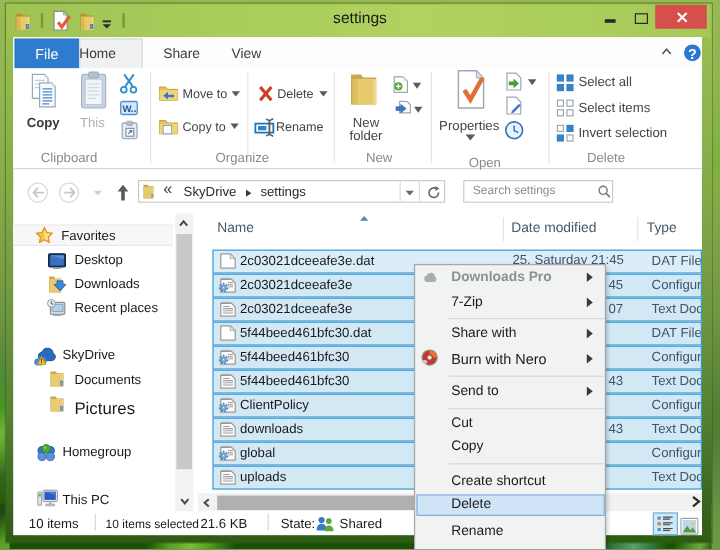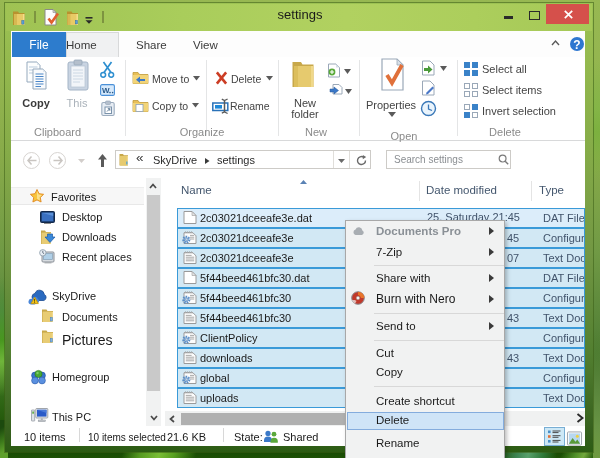--- a/index.html
+++ b/index.html
@@ -477,21 +477,21 @@
  <rect x="0.5" y="0.5" width="15" height="14" rx="1" fill="#fff" stroke="#9aa0a8"></rect>
  <rect x="2" y="2" width="12" height="11" fill="#b8d8f0"></rect>
  <path d="M2 13 L6 7 L9 11 L11 8.5 L14 13 Z" fill="#5a9a3a"></path>
  <circle cx="11" cy="5" r="1.6" fill="#f0d040"></circle>
 </svg>
 
 <div class="abs" style="left:345px;top:220px;width:160px;height:238px;background:#f1f2f2;border:1px solid #a8a8a8;border-bottom:none;box-shadow:2px 2px 4px rgba(0,0,0,.25)"></div>
 <svg class="abs" style="left:352px;top:226px" width="13" height="10" viewBox="0 0 13 10">
  <path d="M3.5 9 A2.8 2.8 0 0 1 3.5 3.6 A3.6 3.6 0 0 1 10.4 4.4 A2.5 2.5 0 0 1 10 9 Z" fill="#a8adb2"></path>
 </svg>
-<div class="txt" style="left:376px;top:225px;font-size:11.5px;font-weight:bold;color:#8a9096">Documents Pro</div>
+<div class="txt" style="left:376px;top:225px;font-size:11.5px;font-weight:bold;color:#8a9096">Downloads Pro</div>
 <div class="txt" style="left:376px;top:246px;font-size:11.5px;color:#1a1a1a">7-Zip</div>
 <div class="abs" style="left:374px;top:265px;width:130px;height:1px;background:#d8d8d8"></div>
 <div class="txt" style="left:376px;top:272px;font-size:11.5px;color:#1a1a1a">Share with</div>
 <svg class="abs" style="left:351px;top:291px" width="14" height="14" viewBox="0 0 14 14">
  <circle cx="7" cy="7" r="6.3" fill="#c0392b"></circle>
  <circle cx="7" cy="7" r="6.3" fill="none" stroke="#8a8f94" stroke-width="1"></circle>
  <path d="M7 0.7 A6.3 6.3 0 0 1 13.3 7 L10 7 A3.5 3.5 0 0 0 7 4 Z" fill="#e8762c"></path>
  <path d="M1 9 A6.3 6.3 0 0 0 4 12.8 L5.5 10 A3.5 3.5 0 0 1 4 9 Z" fill="#f0f0f0" opacity=".7"></path>
  <circle cx="7" cy="7" r="1.7" fill="#f5f2ee" stroke="#9a9a9a" stroke-width=".5"></circle>
 </svg>

